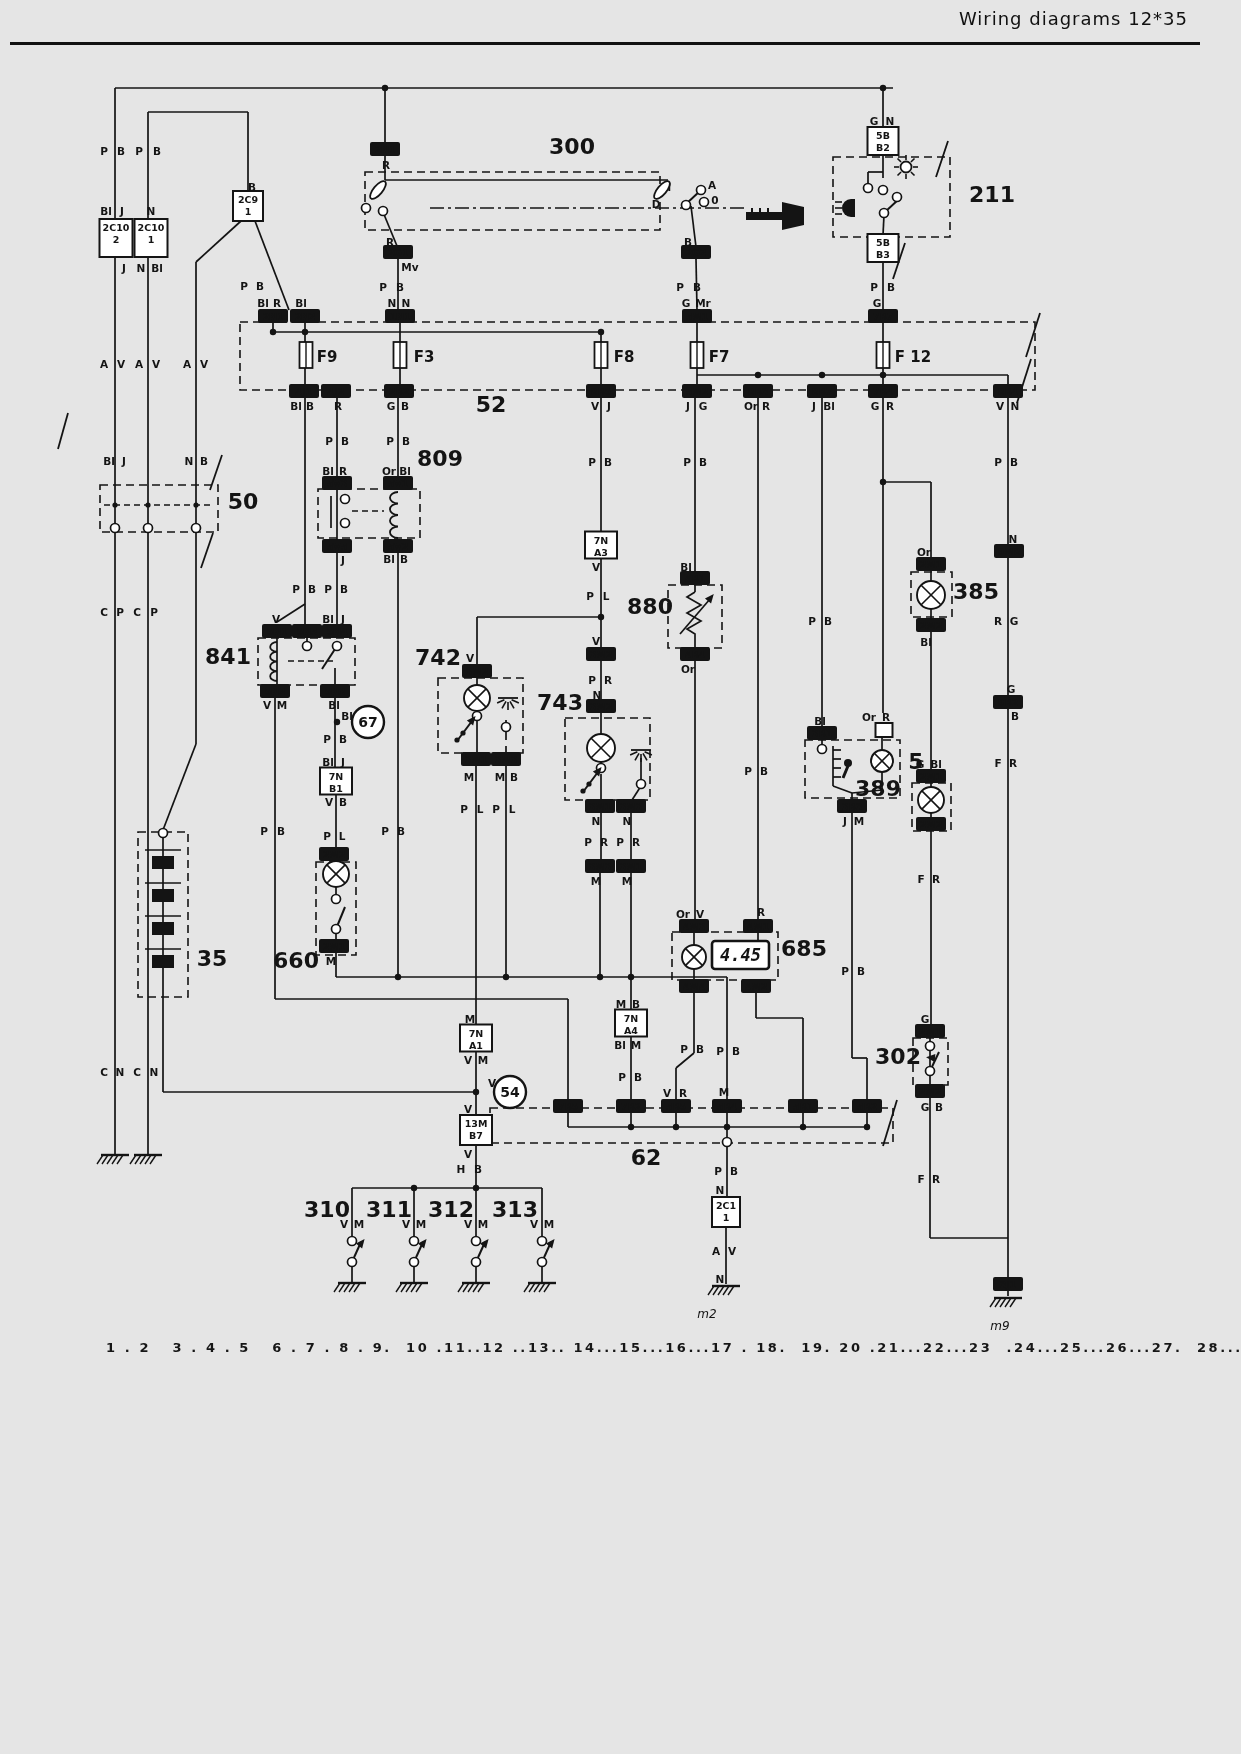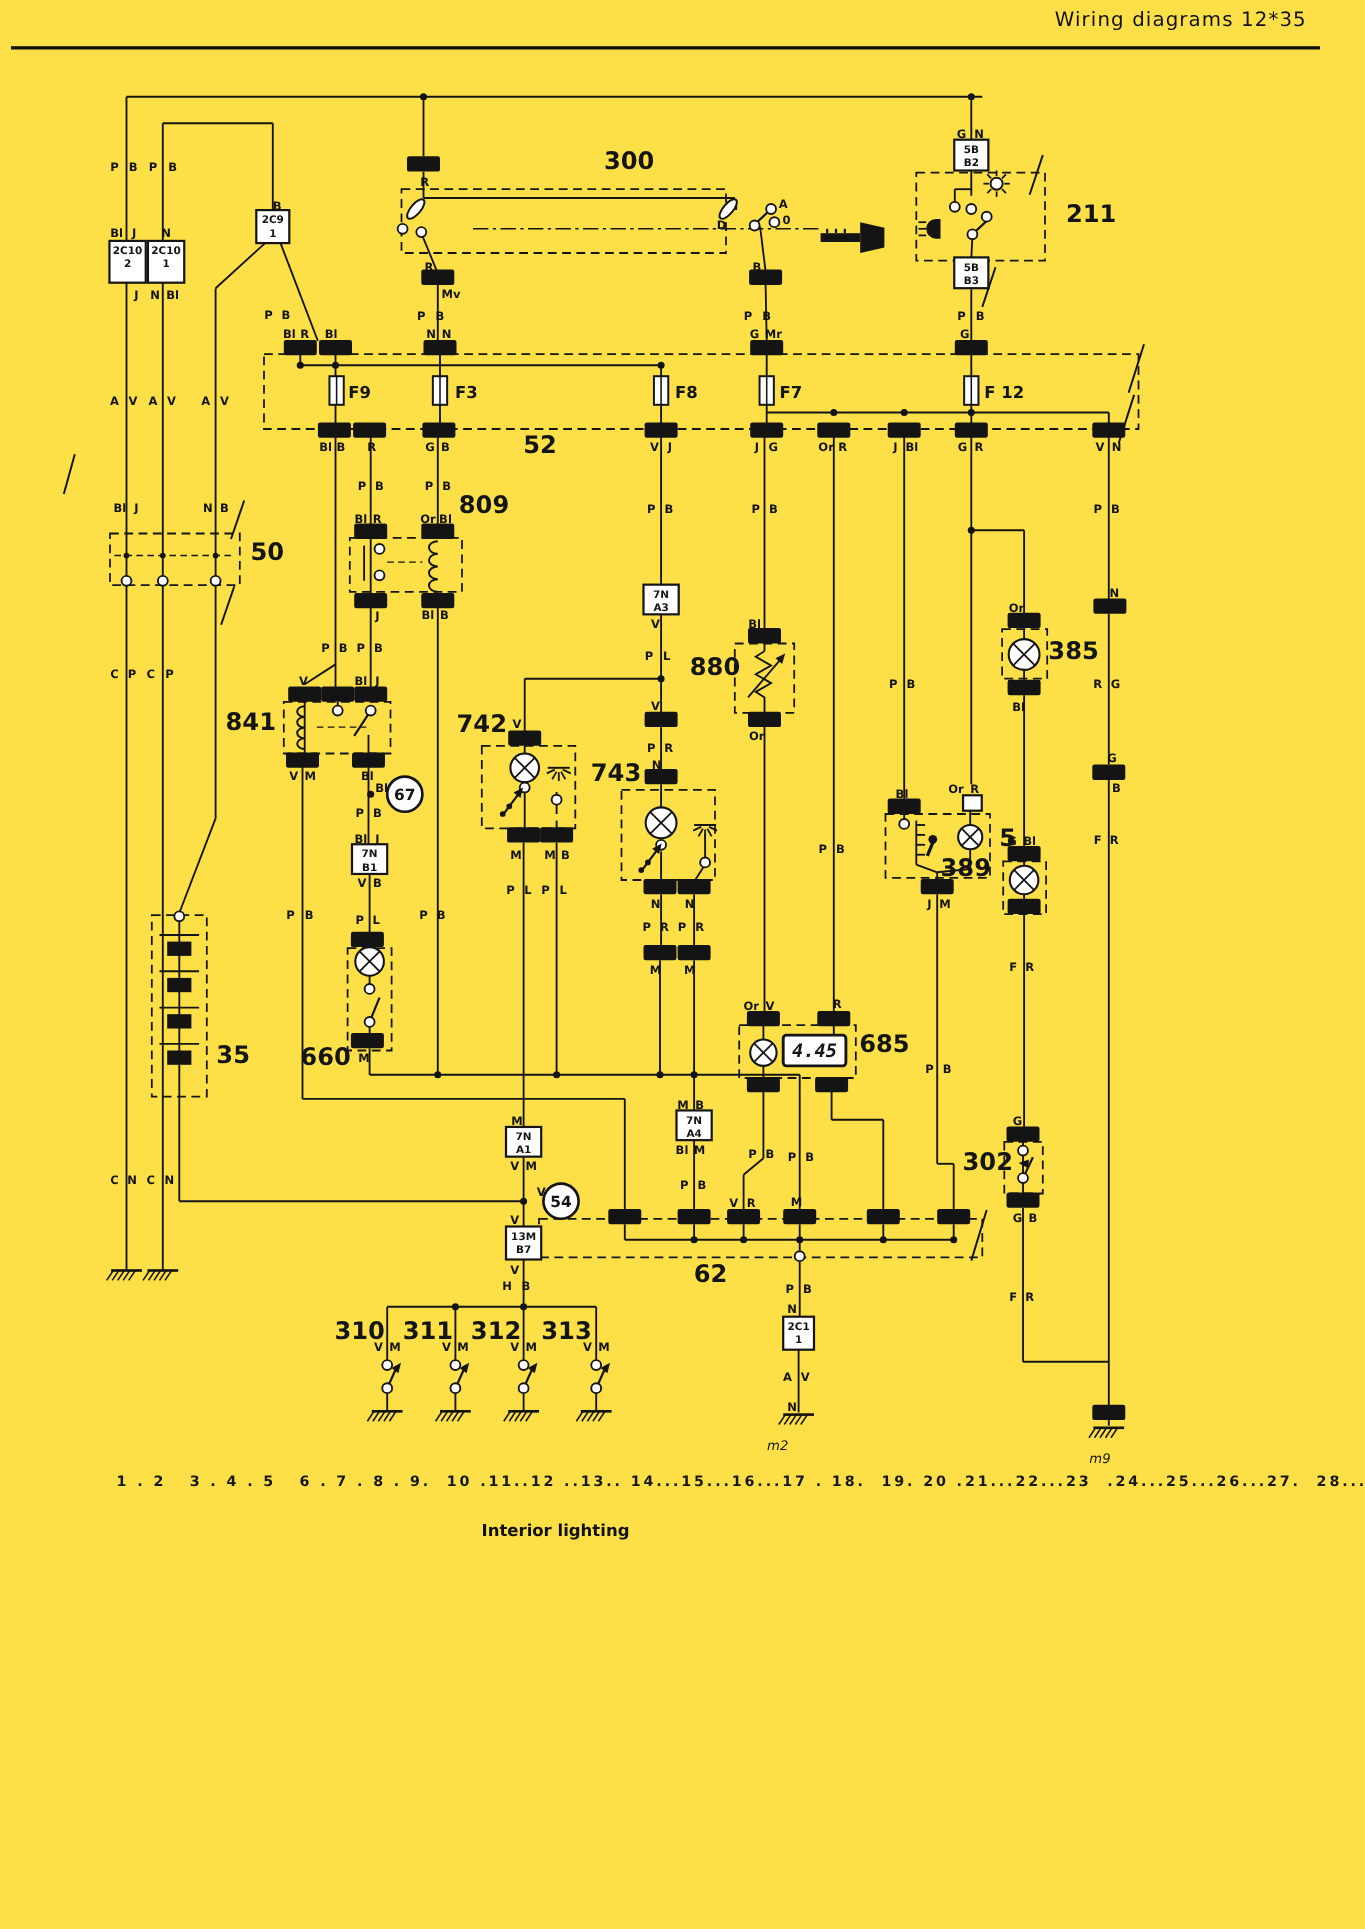--- a/index.html
+++ b/index.html
@@ -1,16 +1,16 @@
 <!DOCTYPE html>
 <html><head>
 <meta charset="utf-8">
 <style>
   html,body{margin:0;padding:0;background:#fff;}
-  #page{position:relative;width:1241px;height:1754px;background:#fde047;font-family:"DejaVu Sans","Liberation Sans",sans-serif;color:#151515;overflow:hidden;}
+  #page{position:relative;width:1241px;height:1754px;background:#e5e5e5;font-family:"DejaVu Sans","Liberation Sans",sans-serif;color:#151515;overflow:hidden;}
   #hdr{position:absolute;top:8px;left:0;width:1188px;text-align:right;font-size:18px;letter-spacing:1px;color:#111;}
   #hrule{position:absolute;top:42px;left:10px;width:1190px;height:3px;background:#111;}
   #cv{position:absolute;left:0;top:0;}
   #nums{position:absolute;left:106px;top:1340px;width:930px;font-size:13px;font-weight:bold;letter-spacing:2.6px;white-space:pre;color:#161616;}
   #cap{position:absolute;left:0;top:1382px;width:1010px;text-align:center;font-weight:bold;font-size:15px;color:#111;}
   text{fill:#141414;}
 </style>
 </head>
 <body>
 
@@ -792,14 +792,13 @@
       <line x1="760" y1="208" x2="760" y2="212" stroke="#141414" stroke-width="2"></line>
       <line x1="768" y1="208" x2="768" y2="212" stroke="#141414" stroke-width="2"></line>
       <circle cx="848" cy="763" r="4" fill="#141414"></circle>
       <line x1="848" y1="766" x2="843" y2="778" stroke="#141414" stroke-width="3"></line>
       <ellipse cx="378" cy="190" rx="11" ry="4.5" fill="#fff" stroke="#141414" stroke-width="1.8" transform="rotate(-50 378 190)"></ellipse>
       <ellipse cx="662" cy="190" rx="11" ry="4.5" fill="#fff" stroke="#141414" stroke-width="1.8" transform="rotate(-50 662 190)"></ellipse>
       <text x="707" y="1318" font-size="12" text-anchor="middle" font-weight="normal" font-family="&quot;DejaVu Sans&quot;,&quot;Liberation Sans&quot;,sans-serif" font-style="italic">m2</text>
       <text x="1000" y="1330" font-size="12" text-anchor="middle" font-weight="normal" font-family="&quot;DejaVu Sans&quot;,&quot;Liberation Sans&quot;,sans-serif" font-style="italic">m9</text>
     </svg>
   <div id="nums">1 . 2   3 . 4 . 5   6 . 7 . 8 . 9.  10 .11..12 ..13.. 14...15...16...17 . 18.  19. 20 .21...22...23  .24...25...26...27.  28...29.</div>
-  <div id="cap">Interior lighting</div>
 </div>
 
 </body></html>

